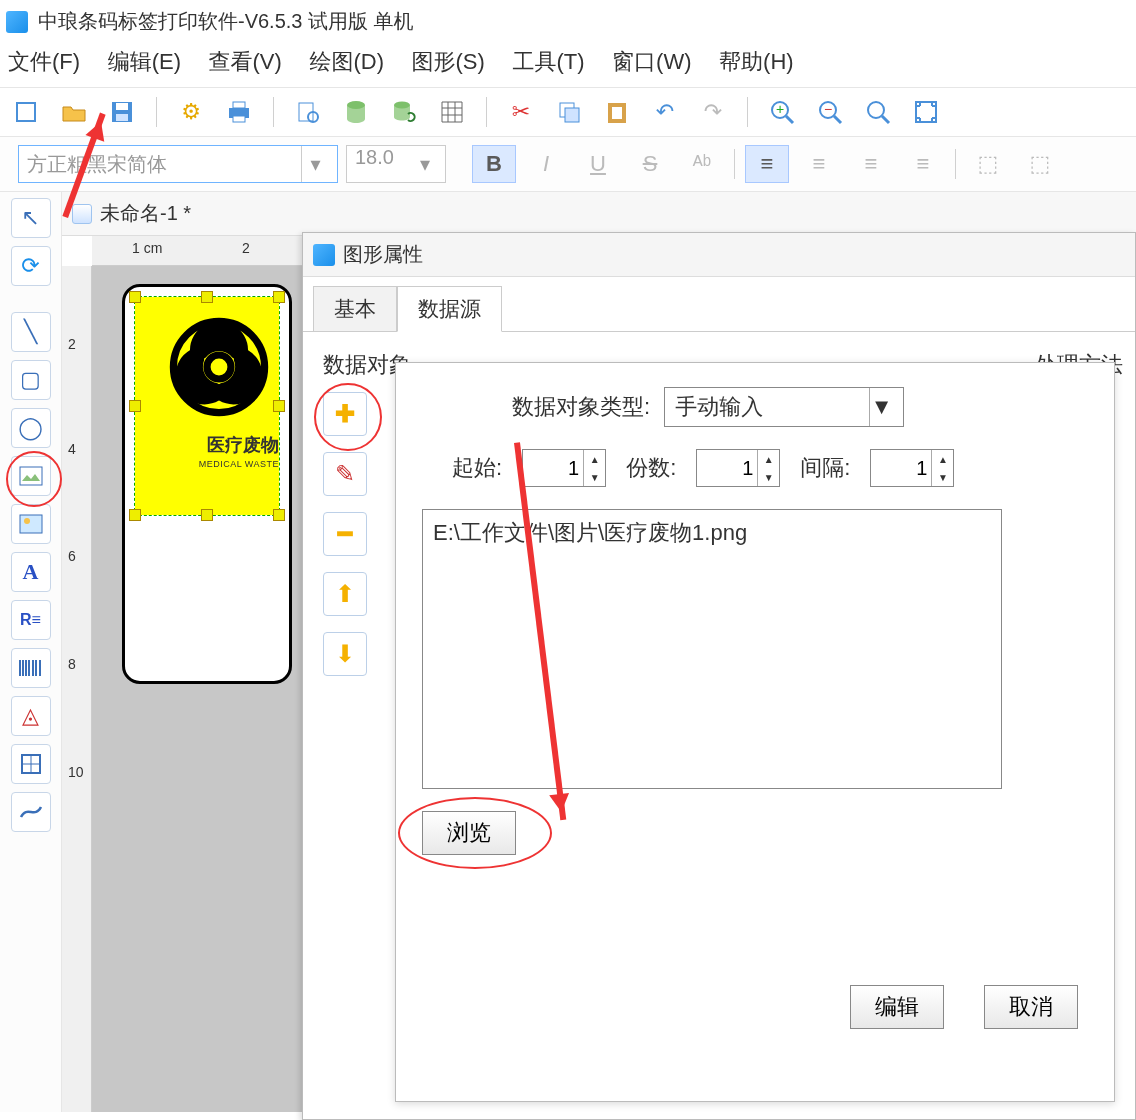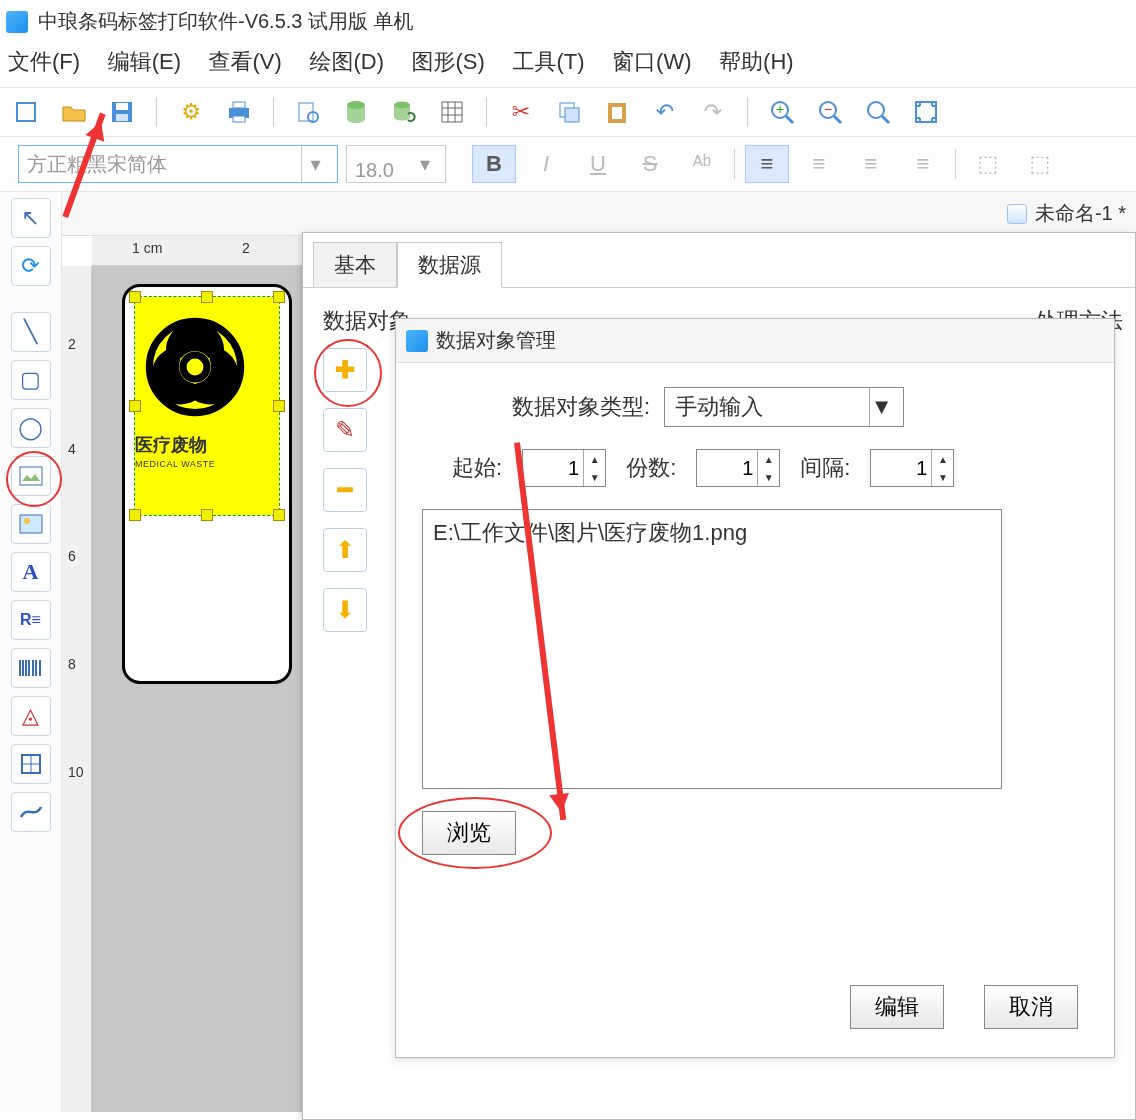--- a/index.html
+++ b/index.html
@@ -7,47 +7,47 @@
 .titlebar { display: flex; align-items: center; gap: 10px; padding: 8px 6px 6px 6px; }
 .app-icon { width: 22px; height: 22px; background: linear-gradient(135deg,#4fb5ff,#1a8fea); border-radius: 3px; position: relative; }
 .menubar { padding: 6px 8px 10px 8px; border-bottom: 1px solid #e6e6e6; }
 .menubar span { margin-right: 22px; cursor: default; font-size: 22px; }
 .toolbar { display: flex; align-items: center; gap: 16px; padding: 8px 10px; border-bottom: 1px solid #e6e6e6; }
 .tb-sep { width: 1px; height: 30px; background: #d0d0d0; margin: 0 2px; }
 .tb-btn { width: 32px; height: 32px; display: flex; align-items: center; justify-content: center; font-size: 22px; }
 .fmtbar { display: flex; align-items: center; gap: 8px; padding: 8px 18px; border-bottom: 1px solid #e6e6e6; background: #fdfdfd; }
 .font-select { width: 320px; height: 38px; border: 1px solid #6fb4ff; display: flex; align-items: center; padding: 0 8px; color: #999; background: #fff; }
 .font-select .dd { margin-left: auto; width: 28px; height: 36px; border-left: 1px solid #ccc; display: flex; align-items: center; justify-content: center; }
-.size-select { width: 100px; height: 38px; border: 1px solid #ccc; display: flex; align-items: flex-end; padding: 0 8px; color: #999; background: #fff; }
+.size-select { width: 100px; height: 38px; border: 1px solid #ccc; display: flex; align-items: flex-start; padding: 0 8px; color: #999; background: #fff; }
 .size-select .dd { margin-left: auto; width: 24px; height: 36px; display: flex; align-items: center; justify-content: center; }
 .fmt-btn { width: 44px; height: 38px; display: flex; align-items: center; justify-content: center; border: 1px solid transparent; color: #bbb; font-size: 22px; }
 .fmt-btn.active { background: #dbe9ff; border: 1px solid #a8c8ff; color: #5a5a5a; }
 .workspace { display: flex; height: calc(1120px - 200px); position: relative; }
 .side-tools { width: 62px; background: #fcfcfc; border-right: 1px solid #e6e6e6; display: flex; flex-direction: column; align-items: center; padding-top: 6px; gap: 8px; }
 .st-btn { width: 40px; height: 40px; border: 1px solid #c8d6e8; border-radius: 4px; display: flex; align-items: center; justify-content: center; font-size: 22px; color: #3a6fb8; background: #fff; }
 .st-btn.red-circle { position: relative; }
 .st-btn.red-circle::after { content: ""; position: absolute; left: -6px; top: -6px; width: 52px; height: 52px; border: 2px solid #e33; border-radius: 50%; pointer-events: none; }
 .st-spacer { height: 10px; }
 .doc-area { flex: 1; display: flex; flex-direction: column; position: relative; }
-.doc-tab { display: flex; align-items: center; gap: 8px; padding: 6px 10px; background: #f7f7f7; border-bottom: 1px solid #ddd; height: 44px; justify-content: flex-end; }
+.doc-tab { display: flex; align-items: center; gap: 8px; padding: 6px 10px; background: #f7f7f7; border-bottom: 1px solid #ddd; height: 44px; }
 .doc-tab-icon { width: 20px; height: 20px; background: linear-gradient(#fff,#cfe3ff); border: 1px solid #9fc4ef; border-radius: 3px; }
 .canvas-wrap { position: relative; flex: 1; background: #fff; }
 .hruler { position: absolute; left: 30px; top: 0; height: 30px; right: 0; background: #f0f0f0; border-bottom: 1px solid #ccc; font-size: 14px; }
 .hruler .lab0 { position: absolute; left: 40px; top: 4px; }
 .hruler .lab2 { position: absolute; left: 150px; top: 4px; }
 .vruler { position: absolute; left: 0; top: 30px; width: 30px; bottom: 0; background: #f0f0f0; border-right: 1px solid #ccc; font-size: 14px; }
 .vruler span { position: absolute; left: 6px; }
 .canvas { position: absolute; left: 30px; top: 30px; right: 0; bottom: 0; background: #c7c7c7; }
 .label-card { position: absolute; left: 30px; top: 18px; width: 170px; height: 400px; background: #fff; border: 3px solid #000; border-radius: 18px; overflow: hidden; }
 .sel-box { position: absolute; left: 42px; top: 30px; width: 146px; height: 220px; border: 1px dashed #0a0; pointer-events: none; }
 .handle { position: absolute; width: 12px; height: 12px; background: #ee0; border: 1px solid #a80; }
 .h-nw { left: -6px; top: -6px; } .h-n { left: 50%; top: -6px; margin-left: -6px; } .h-ne { right: -6px; top: -6px; }
 .h-w { left: -6px; top: 50%; margin-top: -6px; } .h-e { right: -6px; top: 50%; margin-top: -6px; }
 .h-sw { left: -6px; bottom: -6px; } .h-s { left: 50%; bottom: -6px; margin-left: -6px; } .h-se { right: -6px; bottom: -6px; }
-.bio-img { position: absolute; left: 0; top: 0; width: 100%; height: 100%; background: #ffff00; display: flex; flex-direction: column; align-items: flex-start; padding-top: 10px; }
+.bio-img { position: absolute; left: 0; top: 0; width: 100%; height: 100%; background: #ffff00; display: flex; flex-direction: column; align-items: flex-end; padding-top: 10px; padding-left: 20px; }
 .bio-txt1 { font-family: "Heiti SC","SimHei",sans-serif; font-size: 18px; font-weight: bold; margin-top: 6px; }
 .bio-txt2 { font-size: 9px; letter-spacing: 0.5px; margin-top: 2px; }
 .red-arrow { position: absolute; width: 6px; background: #e33; transform-origin: top left; }
 .red-arrow::after { content: ""; position: absolute; bottom: -2px; left: -8px; border: 10px solid transparent; border-top: 18px solid #e33; }
 .arrow-1 { left: 68px; top: 218px; height: 110px; transform: rotate(200deg); }
 .props-panel { position: absolute; left: 302px; top: 232px; width: 834px; height: 888px; background: #fff; border: 1px solid #bbb; box-shadow: -2px 2px 6px rgba(0,0,0,.15); }
 .props-title { display: flex; align-items: center; gap: 8px; padding: 8px 10px; background: #f5f5f5; border-bottom: 1px solid #ddd; }
 .tabs { display: flex; padding: 8px 7px 0 10px; border-bottom: 1px solid #ccc; gap: 0; }
 .tab { padding: 8px 20px; border: 1px solid #ccc; background: #f2f2f2; position: relative; top: 1px; font-size: 21px; }
 .tab.active { background: #fff; border-bottom: 1px solid #fff; }
@@ -314,41 +314,41 @@
             <div class="handle h-se"></div>
         </div>
       </div>
     </div>
   </div>
 </div>
 
 <div class="red-arrow arrow-1"></div>
 
 <div class="props-panel">
+  <div class="props-title">
+    <div class="app-icon"></div>
+    <span>图形属性</span>
+  </div>
   <div class="tabs">
     <div class="tab">基本</div>
     <div class="tab active">数据源</div>
   </div>
   <div class="props-body">
     <div class="section-label">数据对象</div>
     <div class="right-section-label">处理方法</div>
 
     <div class="listops">
       <div class="lo-btn add" style="color:#f5b100;font-weight:bold">✚</div>
       <div class="lo-btn" style="color:#c33">✎</div>
       <div class="lo-btn" style="color:#f5b100;font-weight:bold">━</div>
       <div class="lo-btn" style="color:#f5b100">⬆</div>
       <div class="lo-btn" style="color:#f5b100">⬇</div>
     </div>
 
     <div class="dlg2">
-      <div class="dlg2-title">
-        <div class="app-icon"></div>
-        <span>数据对象管理</span>
-      </div>
       <div class="dlg2-body">
         <div class="row" style="margin-left:90px">
           <span>数据对象类型:</span>
           <div class="sel">
             <span>手动输入</span>
             <span class="dd">▼</span>
           </div>
         </div>
         <div class="row" style="margin-left:30px; gap:20px">
           <span>起始:</span>

